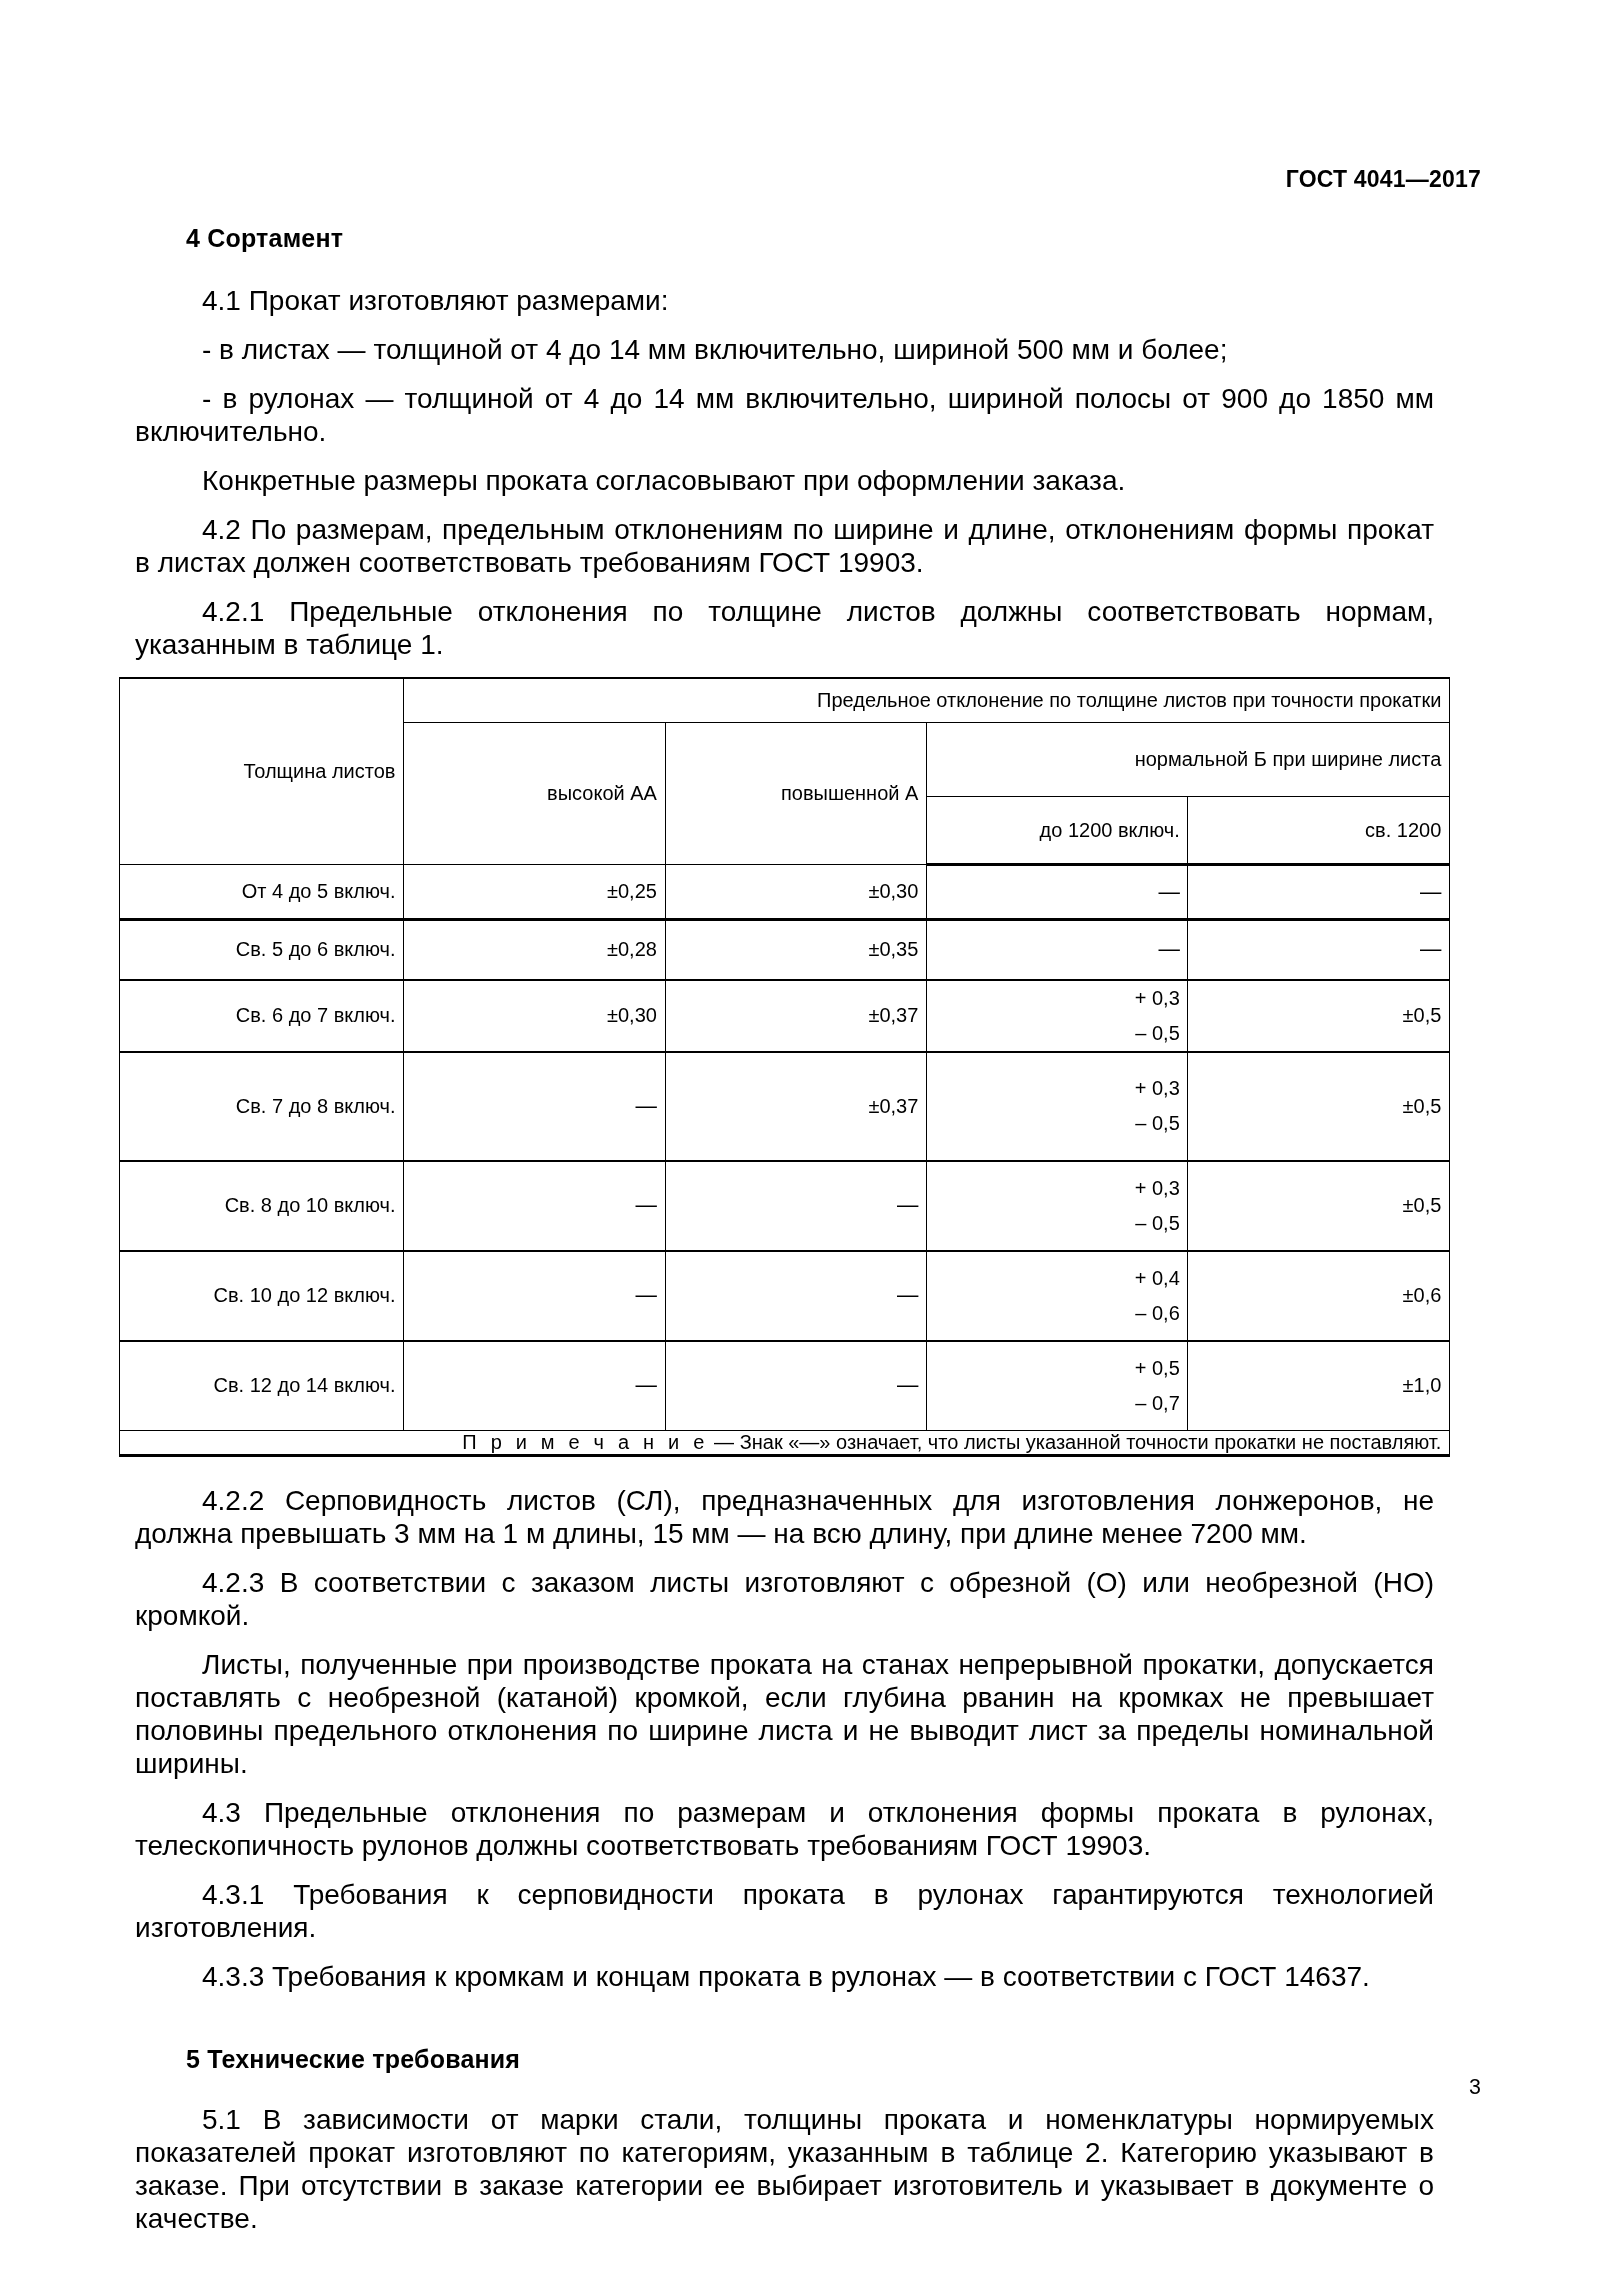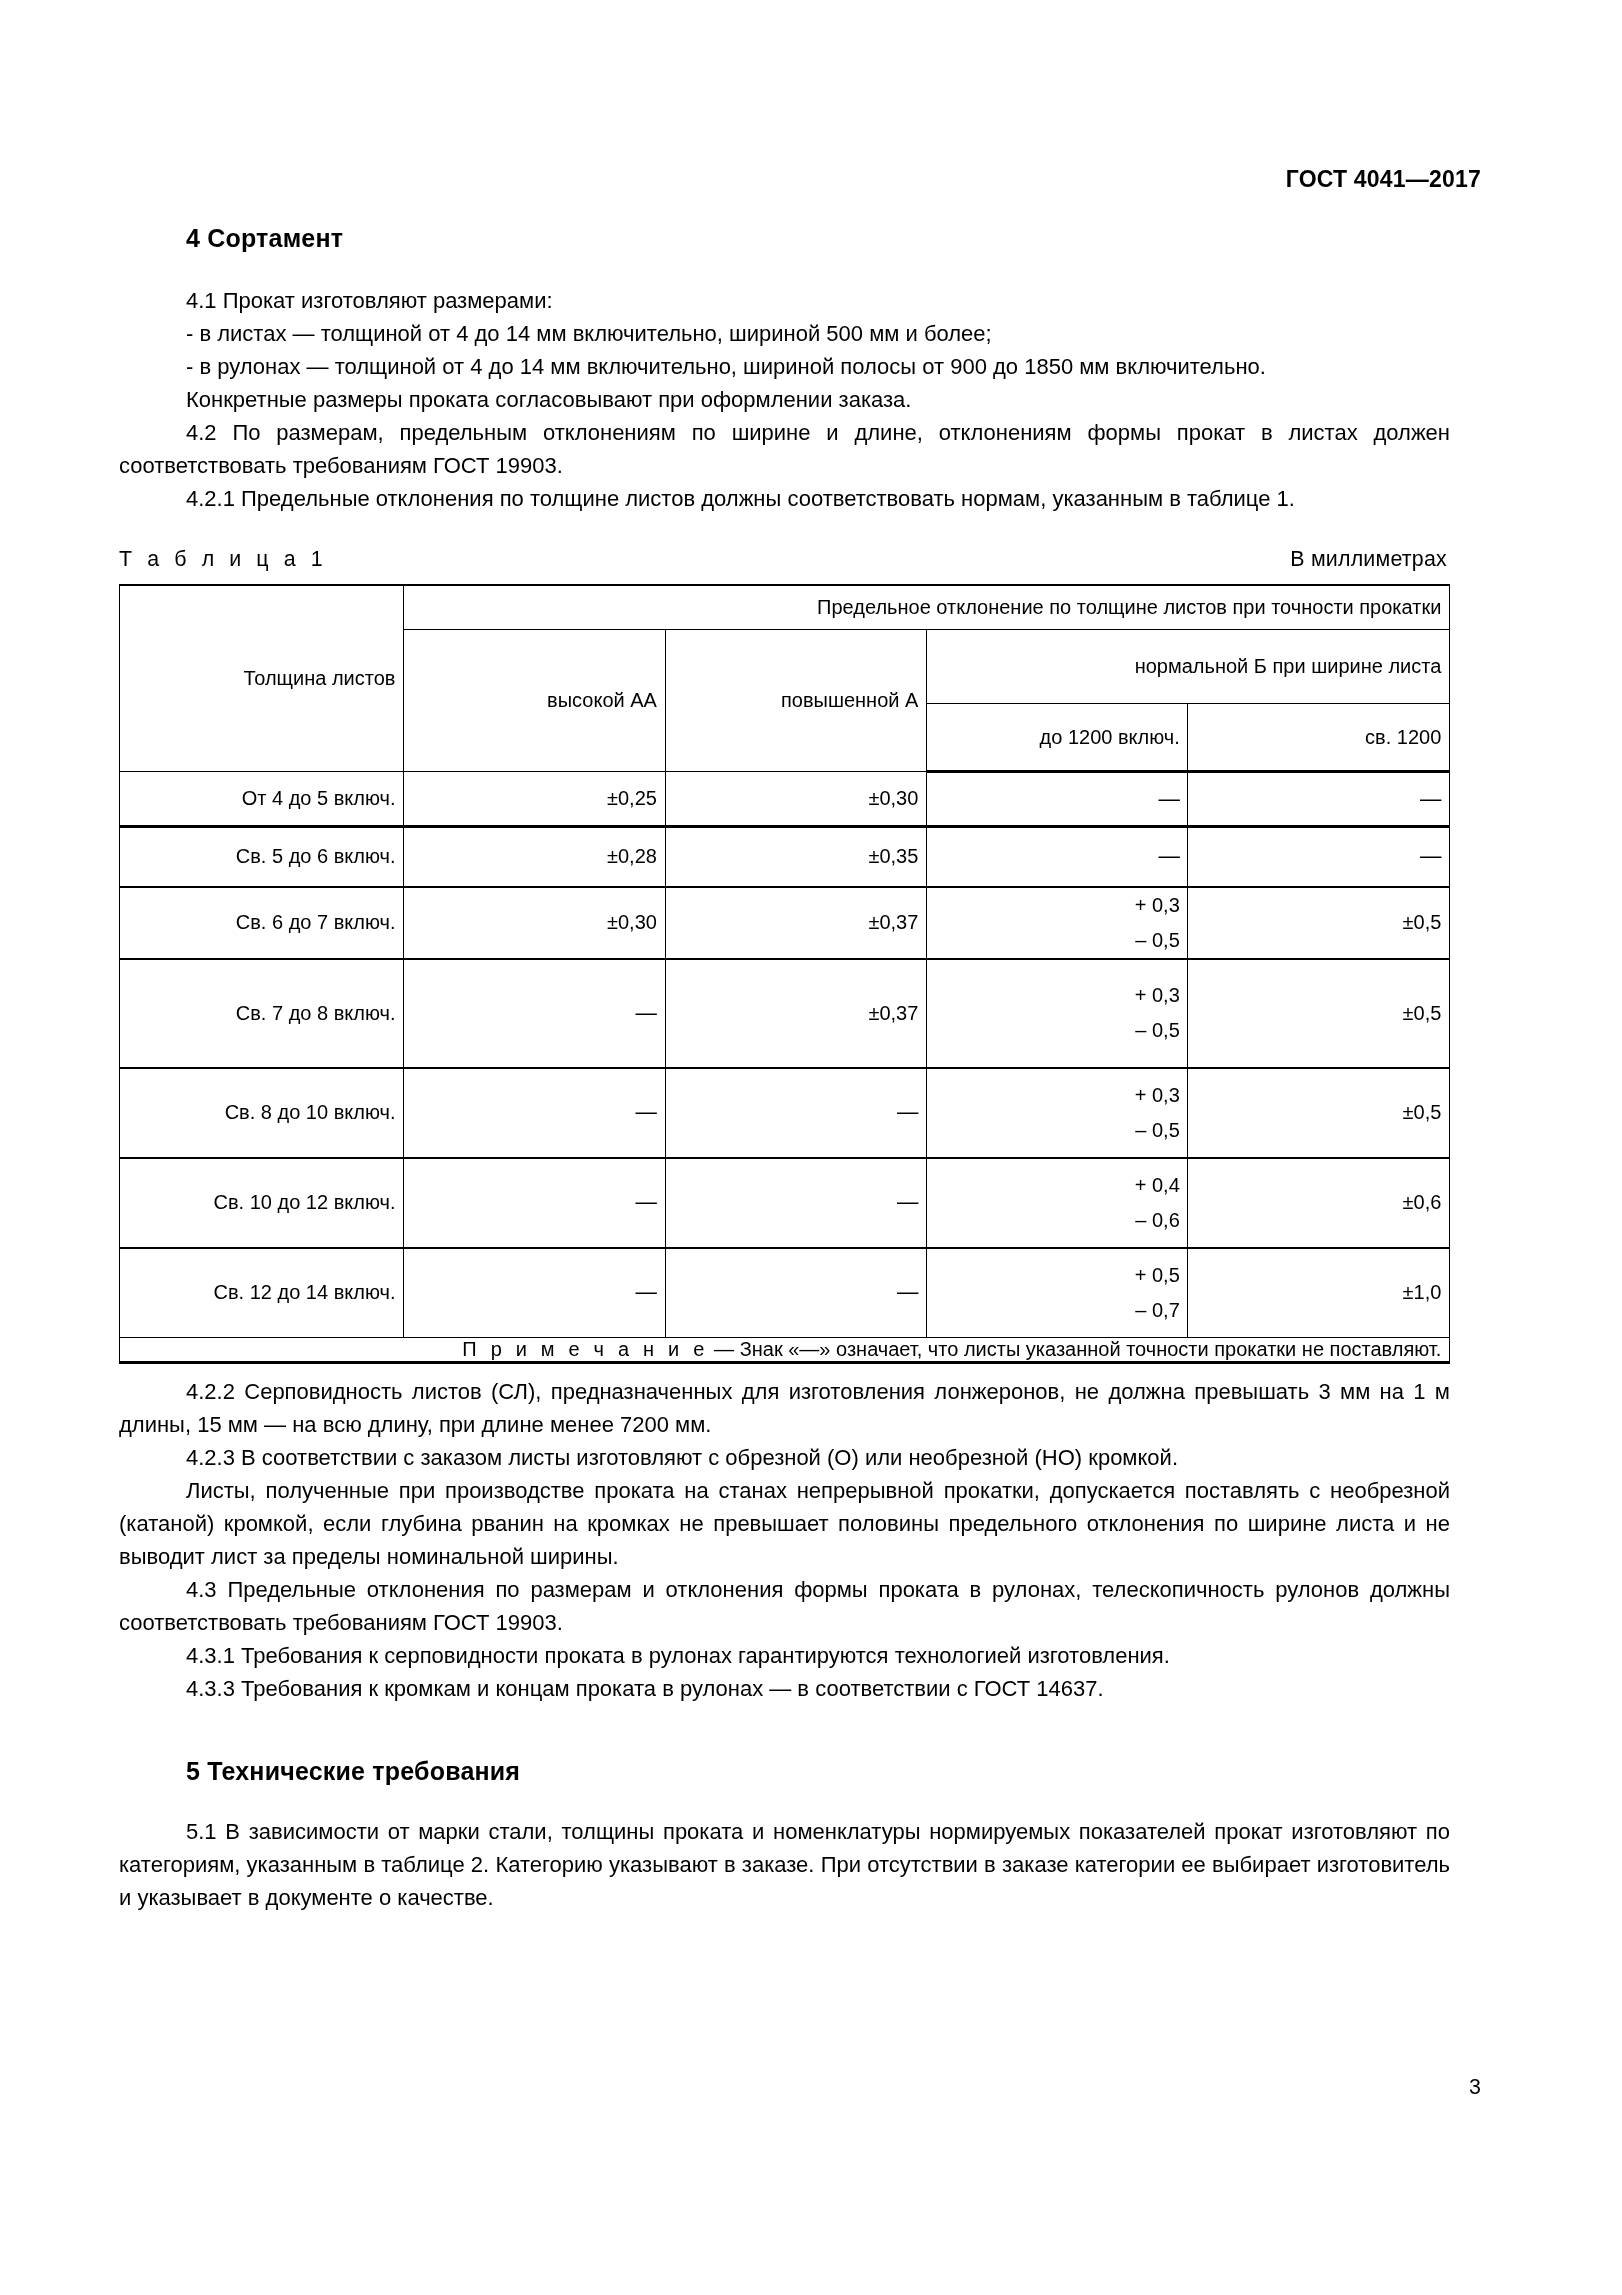--- a/index.html
+++ b/index.html
@@ -48,23 +48,23 @@
     margin: 0 0 31px 0;
     padding-left: 67px;
     letter-spacing: 0.2px;
   }
   h2.section-heading.second {
     margin-top: 52px;
     margin-bottom: 29px;
   }
 
   p.para {
-    font-size: 22px;
+    font-size: 28px;
     line-height: 33px;
-    margin: 0;
+    margin: 16px;
     text-align: justify;
     text-justify: inter-word;
     hyphens: manual;
   }
   p.para.indent { text-indent: 67px; }
   
 
   .spacer-sm { height: 10.7px; }
 
   
@@ -152,24 +152,20 @@
 
     <h2 class="section-heading">4 Сортамент</h2>
 
     <p class="para indent">4.1 Прокат изготовляют размерами:</p>
     <p class="para indent">- в листах — толщиной от 4 до 14 мм включительно, шириной 500 мм и более;</p>
     <p class="para indent">- в рулонах — толщиной от 4 до 14 мм включительно, шириной полосы от 900 до 1850 мм включительно.</p>
     <p class="para indent">Конкретные размеры проката согласовывают при оформлении заказа.</p>
     <p class="para indent">4.2 По размерам, предельным отклонениям по ширине и длине, отклонениям формы прокат в листах должен соответствовать требованиям ГОСТ 19903.</p>
     <p class="para indent">4.2.1 Предельные отклонения по толщине листов должны соответствовать нормам, указанным в таблице 1.</p>
 
-    <div class="table-caption-row">
-      <div class="table-caption-left">Т а б л и ц а 1</div>
-      <div class="table-caption-right">В миллиметрах</div>
-    </div>
 
     <table class="gost">
       <colgroup>
         <col class="col-thickness">
         <col class="col-aa">
         <col class="col-a">
         <col class="col-b1">
         <col class="col-b2">
       </colgroup>
       <thead>

